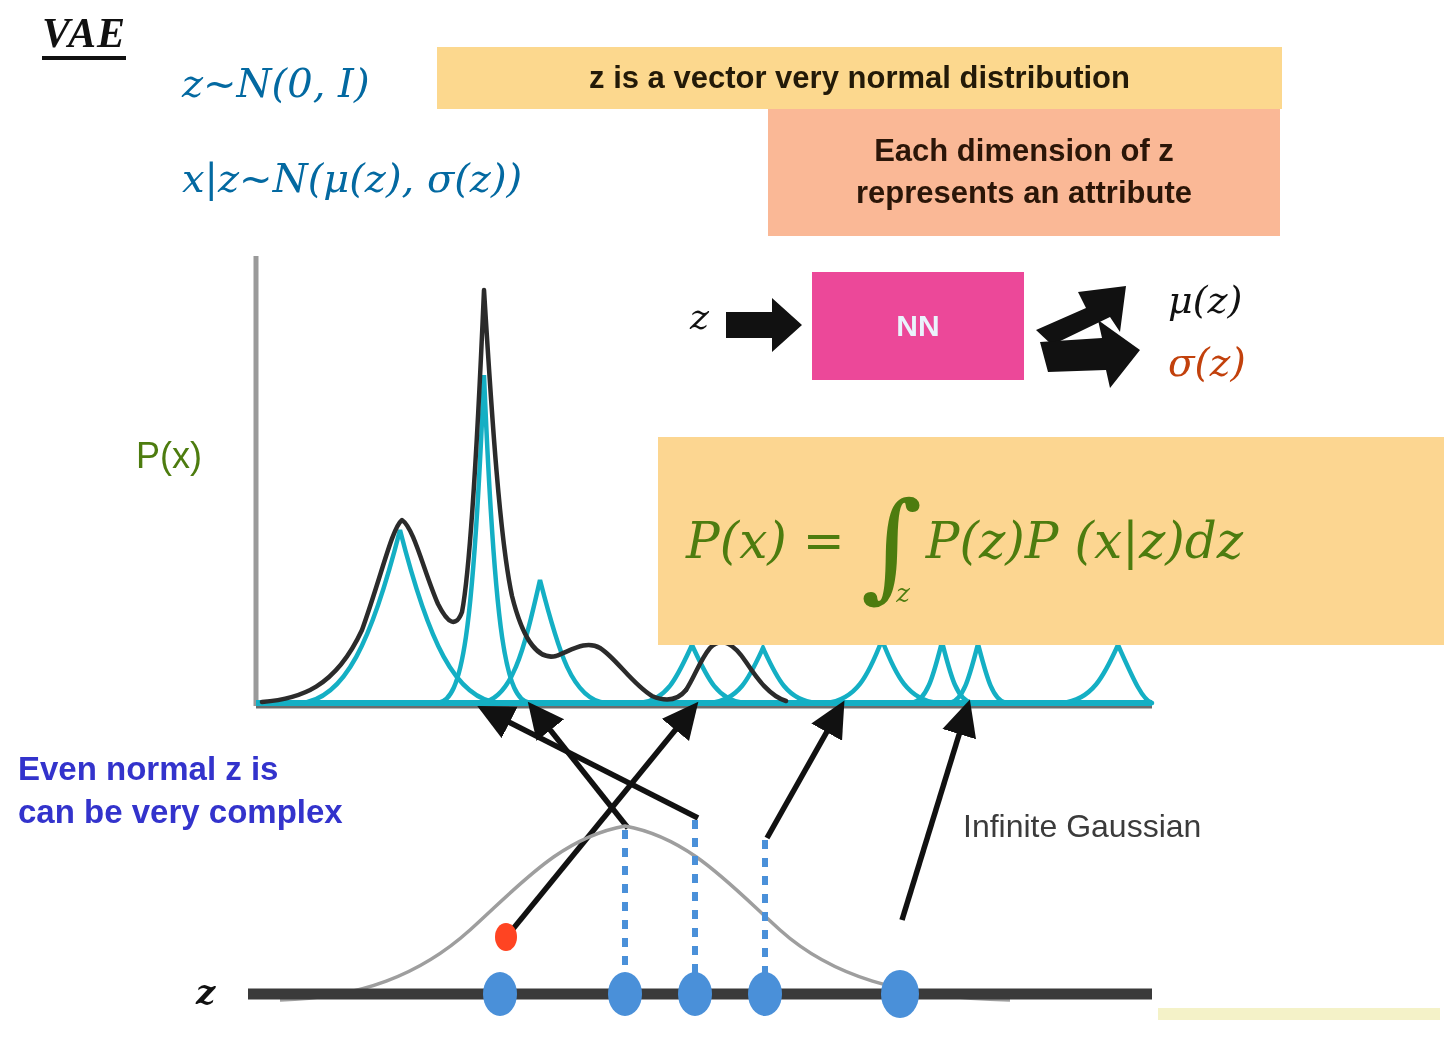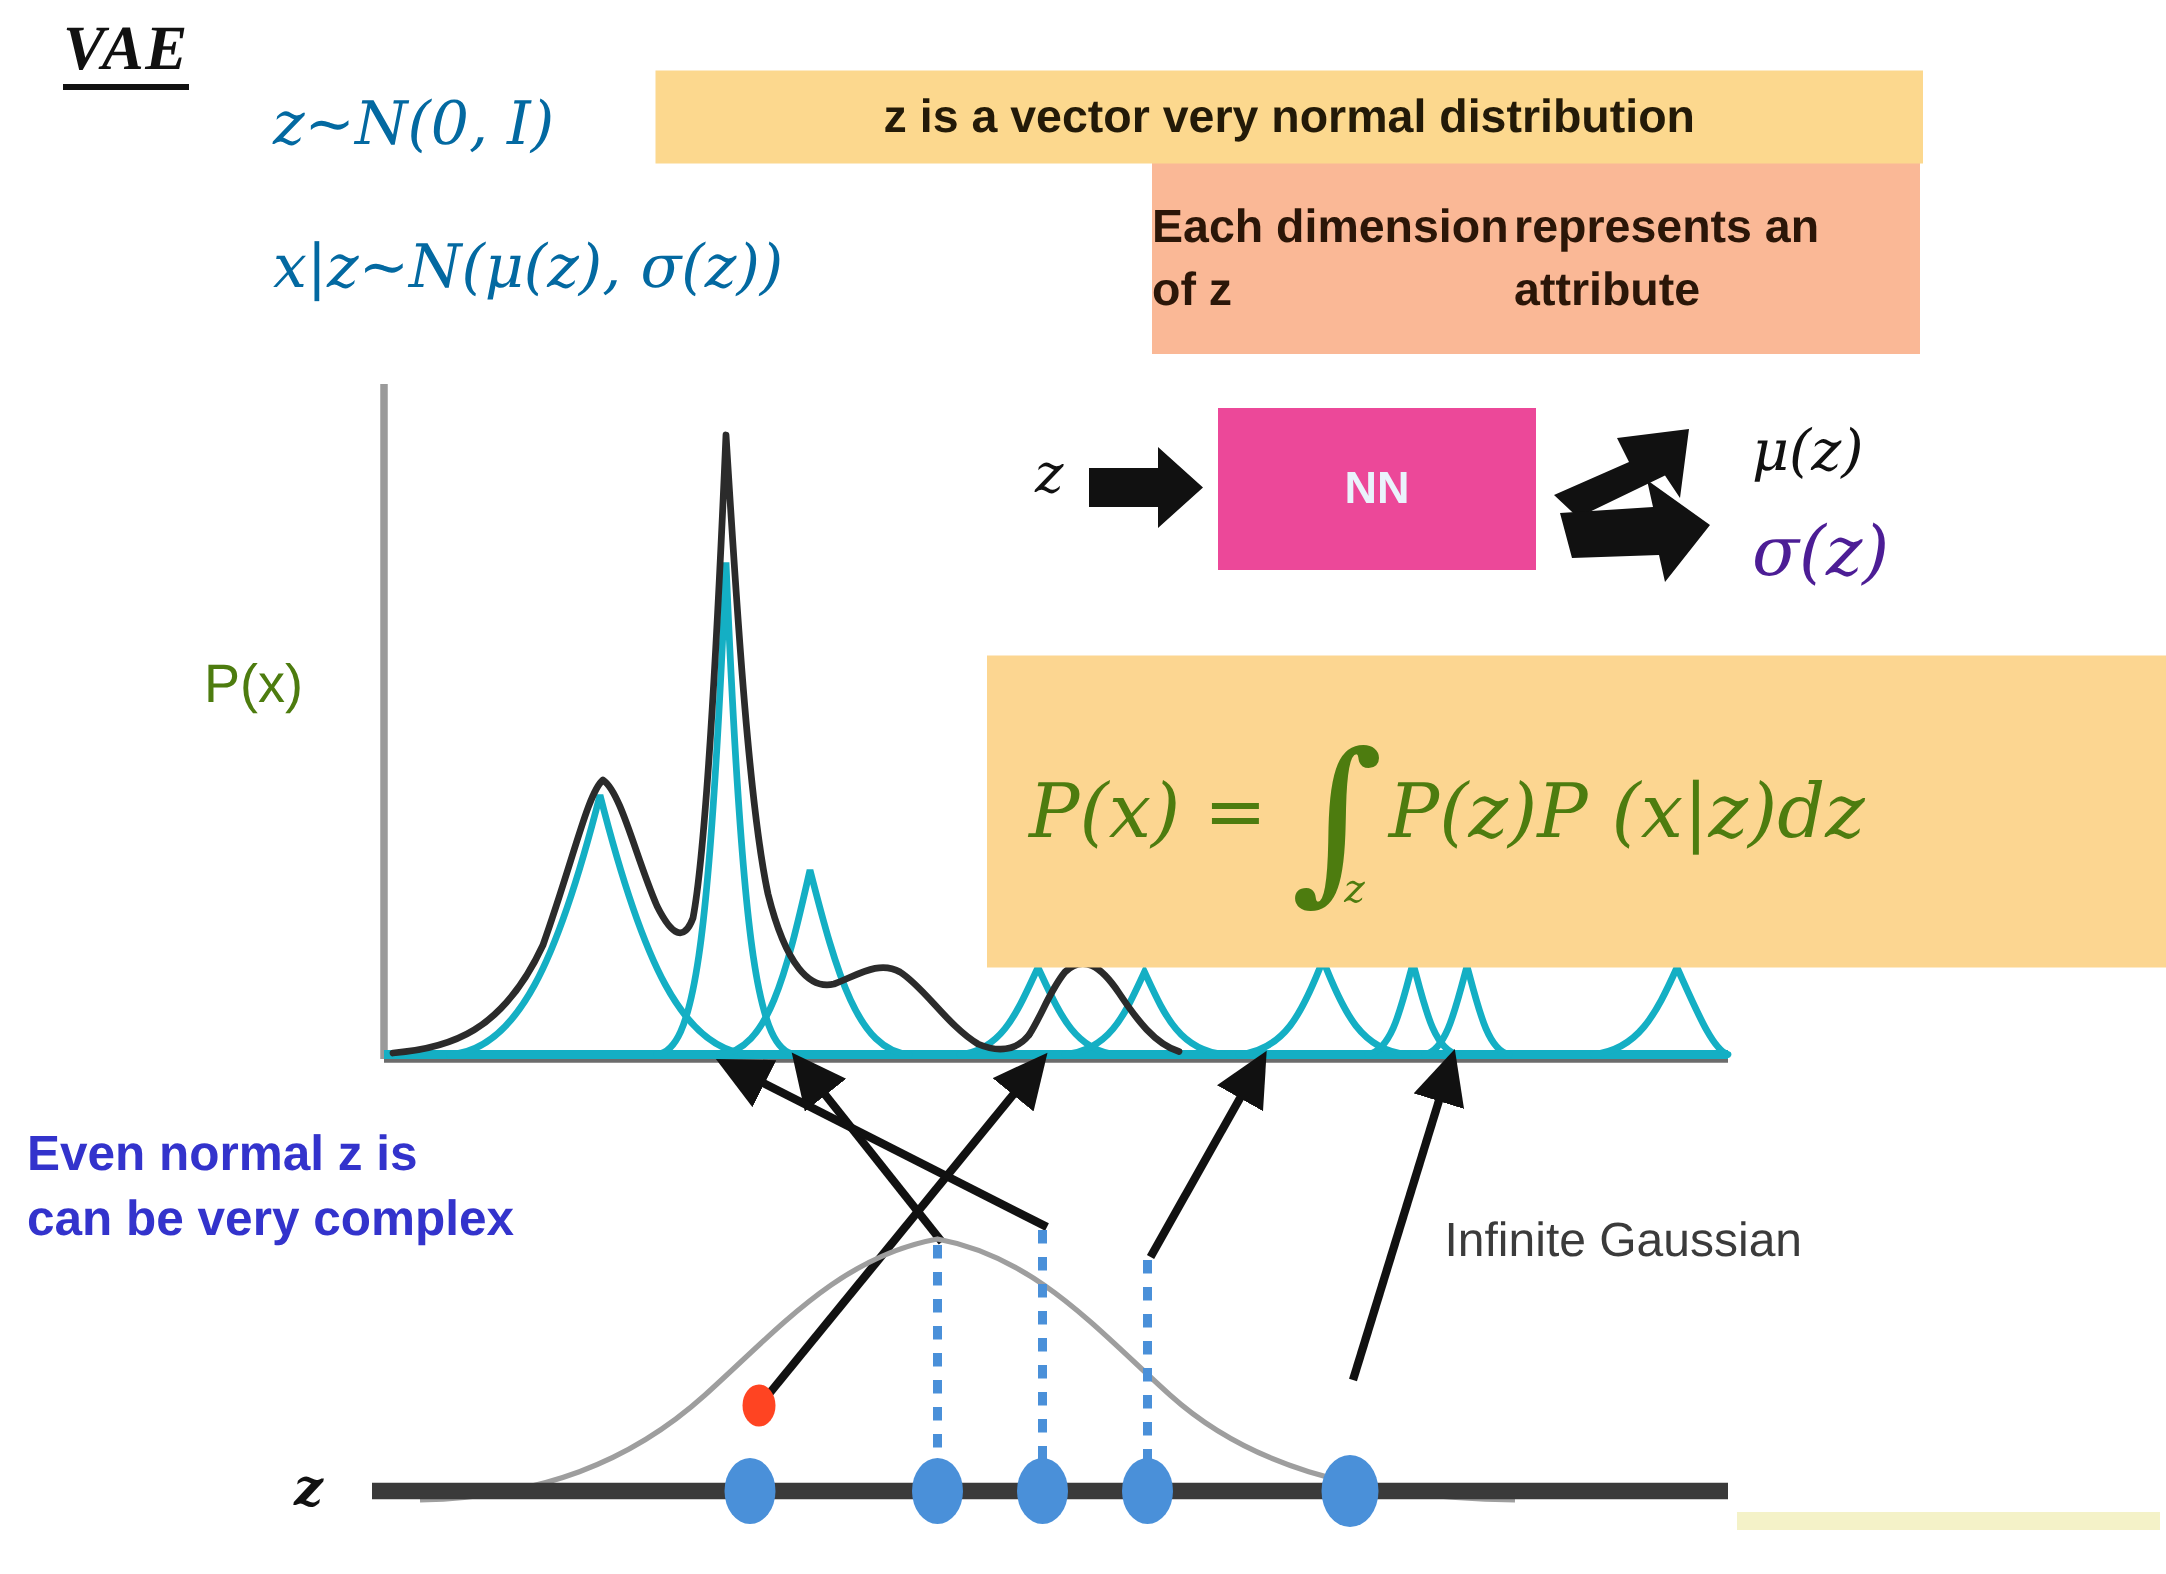--- a/index.html
+++ b/index.html
@@ -37,21 +37,21 @@
   #callout-yellow{
     left:437px; top:47px; width:845px; height:62px;
     background:#FCD88E;
     display:flex;align-items:center;justify-content:center;
     font-size:31px;font-weight:600;color:#231a08;
     z-index:6;
   }
   #callout-salmon{
     left:768px; top:108px; width:512px; height:128px;
     background:#FAB896;
-    display:flex;flex-direction:row;align-items:center;justify-content:center;
+    display:flex;flex-direction:column;align-items:center;justify-content:center;
     font-size:31px;font-weight:600;color:#2b1608;
     line-height:1.35;
     z-index:5;
   }
 
   
   #nn-z{
     left:690px; top:296px;
     font-family:"DejaVu Serif","Liberation Serif",serif;
     font-style:italic;font-size:36px;color:#111;
@@ -63,21 +63,21 @@
     color:#eaf3fc; font-size:30px; font-weight:600;
   }
   #nn-mu{
     left:1168px; top:278px;
     font-family:"DejaVu Serif","Liberation Serif",serif;
     font-style:italic;font-size:38px;color:#111;
   }
   #nn-sigma{
     left:1168px; top:340px;
     font-family:"DejaVu Serif","Liberation Serif",serif;
-    font-style:italic;font-size:46px;color:#4c1d95;
+    font-style:italic;font-size:39px;color:#c2410c;
   }
 
   
   #formula-box{
     left:658px; top:437px; width:822px; height:208px;
     background:#FCD691;
     z-index:4;
     display:flex;align-items:center;
   }
   #formula-inner{

